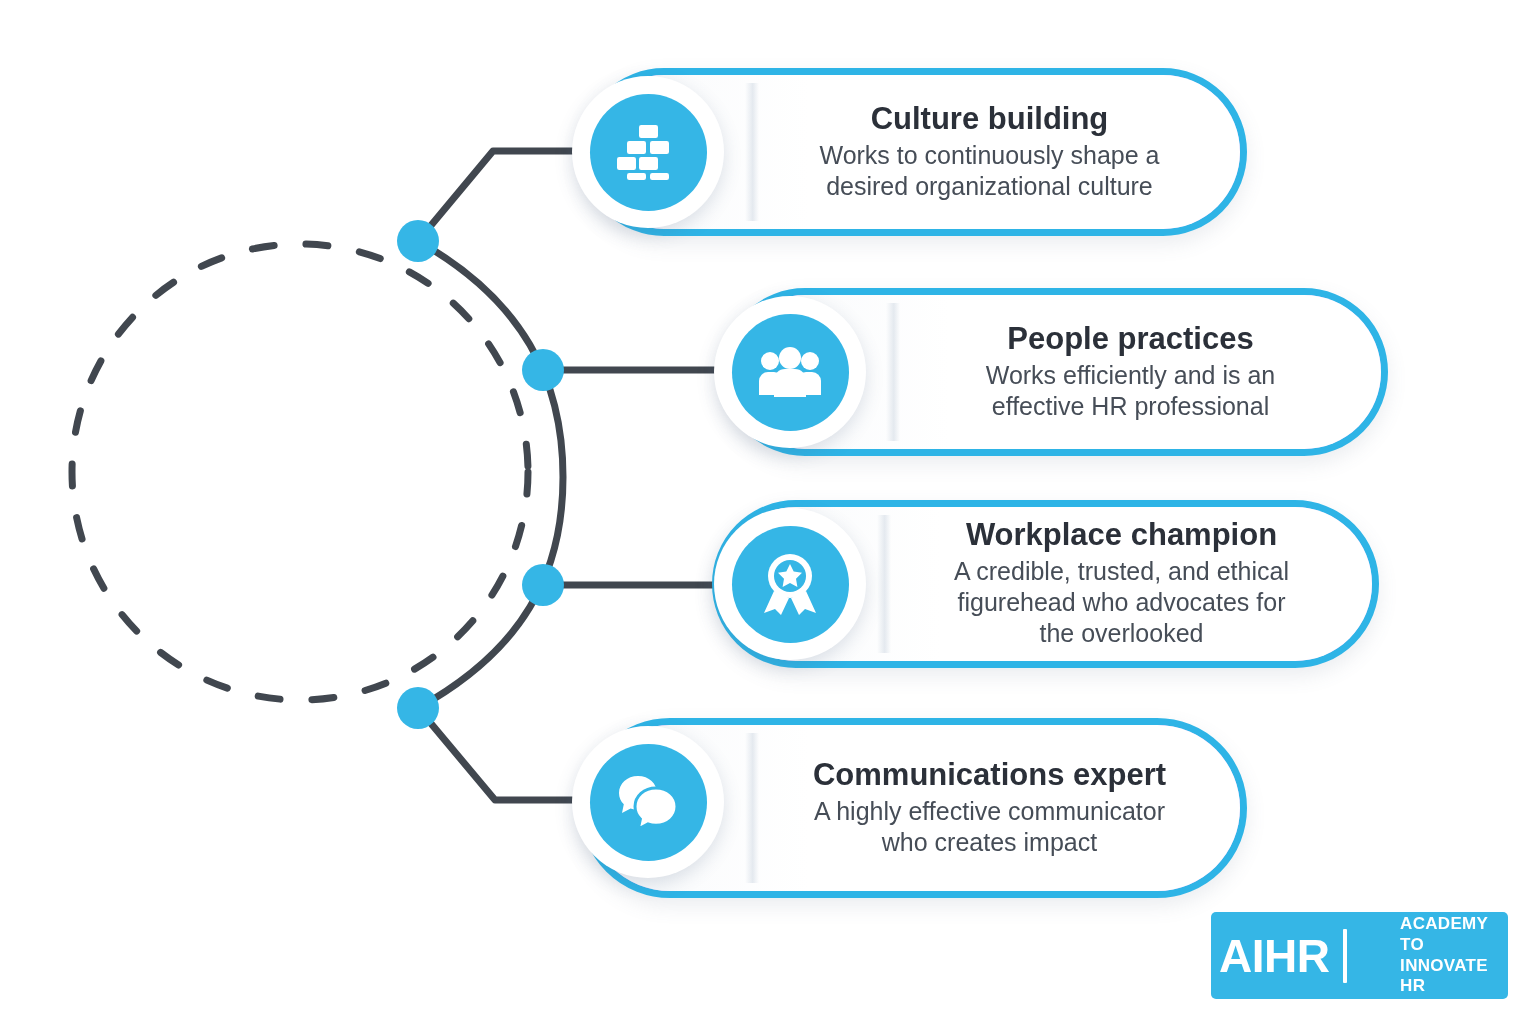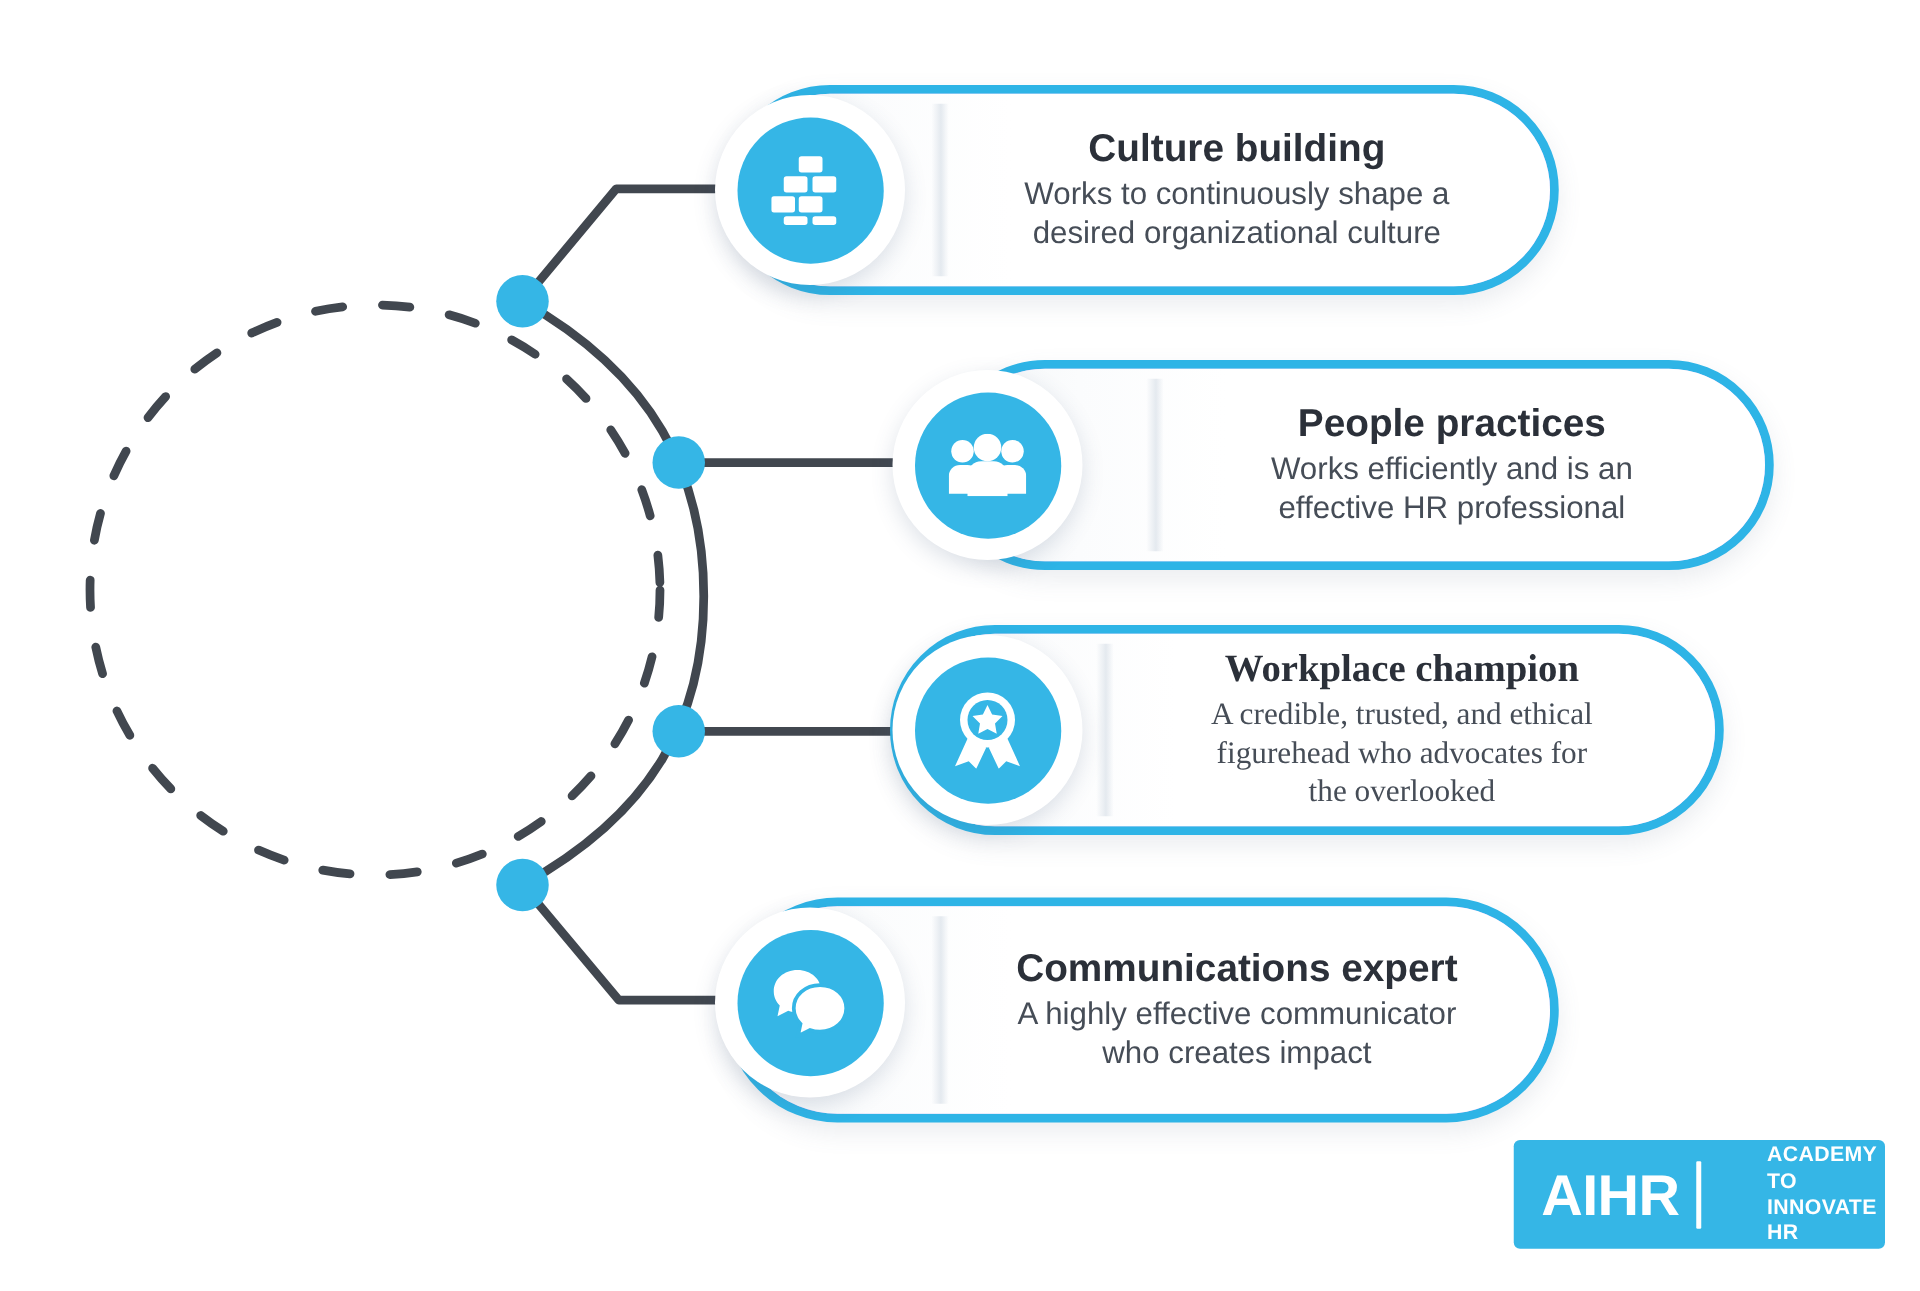--- a/index.html
+++ b/index.html
@@ -140,21 +140,21 @@
     border-radius: 5px;
     display: flex;
     align-items: center;
     z-index: 8;
   }
   .logo-main {
     color: #ffffff;
     font-weight: bold;
     font-size: 46px;
     letter-spacing: -0.5px;
-    padding-left: 22px;
+    padding-left: 8px;
     line-height: 1;
   }
   .logo-rule {
     width: 4px;
     height: 54px;
     background: #ffffff;
     margin: 0 13px 0 14px;
     border-radius: 1px;
   }
   .logo-sub {
@@ -210,21 +210,21 @@
         <rect x="10" y="18" width="19" height="13" rx="2.2"></rect>
         <rect x="33" y="18" width="19" height="13" rx="2.2"></rect>
         <rect x="0" y="34" width="19" height="13" rx="2.2"></rect>
         <rect x="22" y="34" width="19" height="13" rx="2.2"></rect>
         <rect x="10" y="50" width="19" height="7" rx="2.2"></rect>
         <rect x="33" y="50" width="19" height="7" rx="2.2"></rect>
       </svg>
     </div>
   </div>
 
-  <div class="card" style="left:752px; top:288px; width:667px; height:168px;">
+  <div class="card" style="left:721px; top:288px; width:667px; height:168px;">
     <div class="card-inner">
       <div class="card-divider" style="left:158px;"></div>
     </div>
     <div class="card-text" style="left:180px; right:28px;">
       <div class="card-title">People practices</div>
       <div class="card-desc">Works efficiently and is an
 effective HR professional</div>
     </div>
   </div>
   <div class="icon-badge" style="left:714px; top:296px;">
@@ -237,21 +237,21 @@
         <circle cx="31" cy="11" r="11"></circle>
         <path d="M15 50 v-17 a11 11 0 0 1 11-11 h10 a11 11 0 0 1 11 11 v17 z"></path>
       </svg>
     </div>
   </div>
 
   <div class="card" style="left:712px; top:500px; width:667px; height:168px;">
     <div class="card-inner">
       <div class="card-divider" style="left:158px;"></div>
     </div>
-    <div class="card-text" style="left:180px; right:28px;font-family:Liberation Serif, serif;">
+    <div class="card-text" style="left:180px; right:28px;">
       <div class="card-title">Workplace champion</div>
       <div class="card-desc">A credible, trusted, and ethical
 figurehead who advocates for
 the overlooked</div>
     </div>
   </div>
   <div class="icon-badge" style="left:714px; top:508px;">
     <div class="icon-disc">
       <svg width="58" height="62" viewBox="0 0 58 62" fill="#ffffff">
         <path d="M13 38 L3 60 L14 56 L20 62 L28 45 z"></path>

